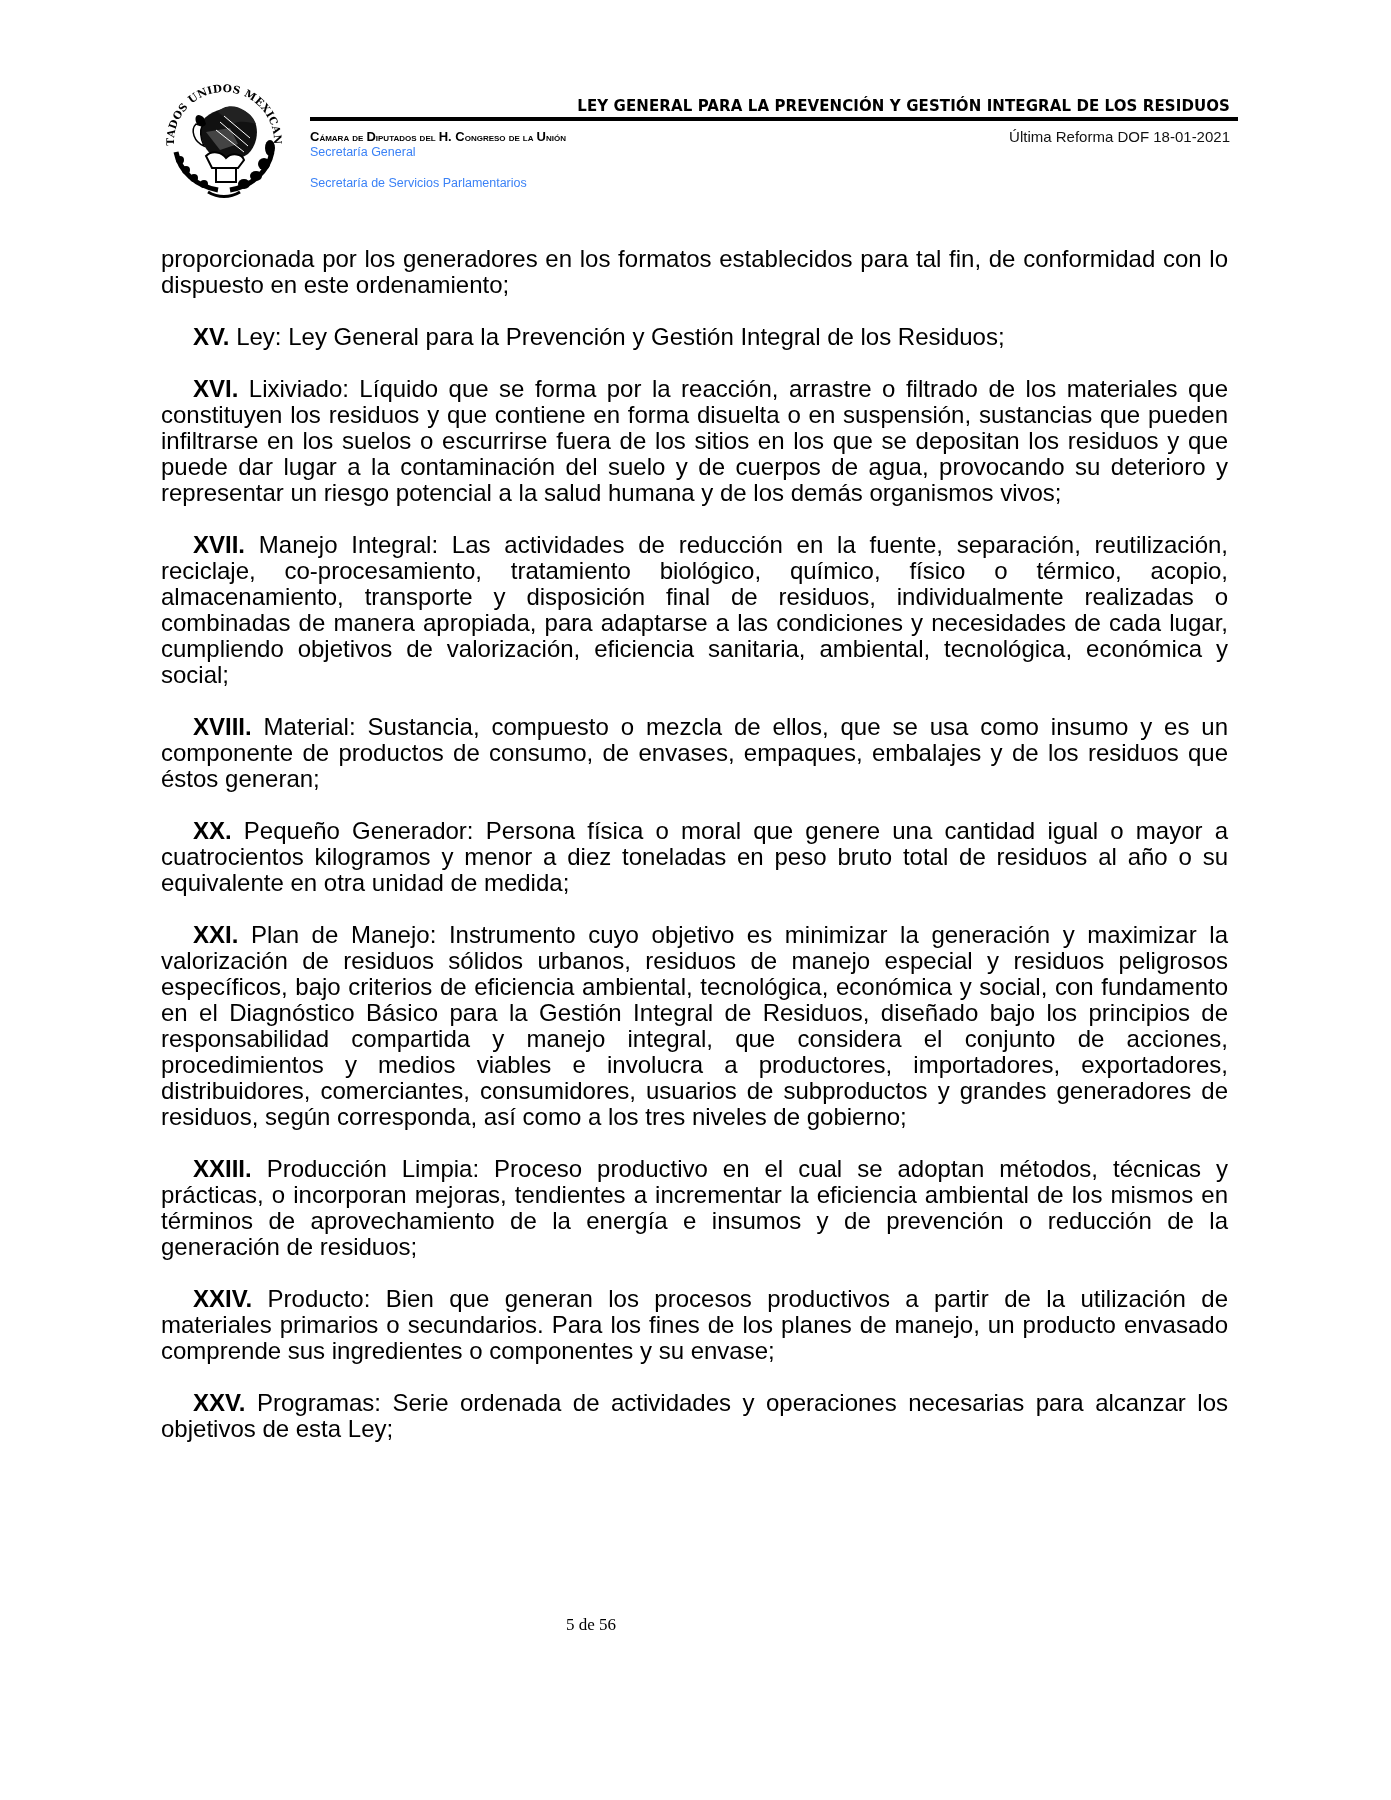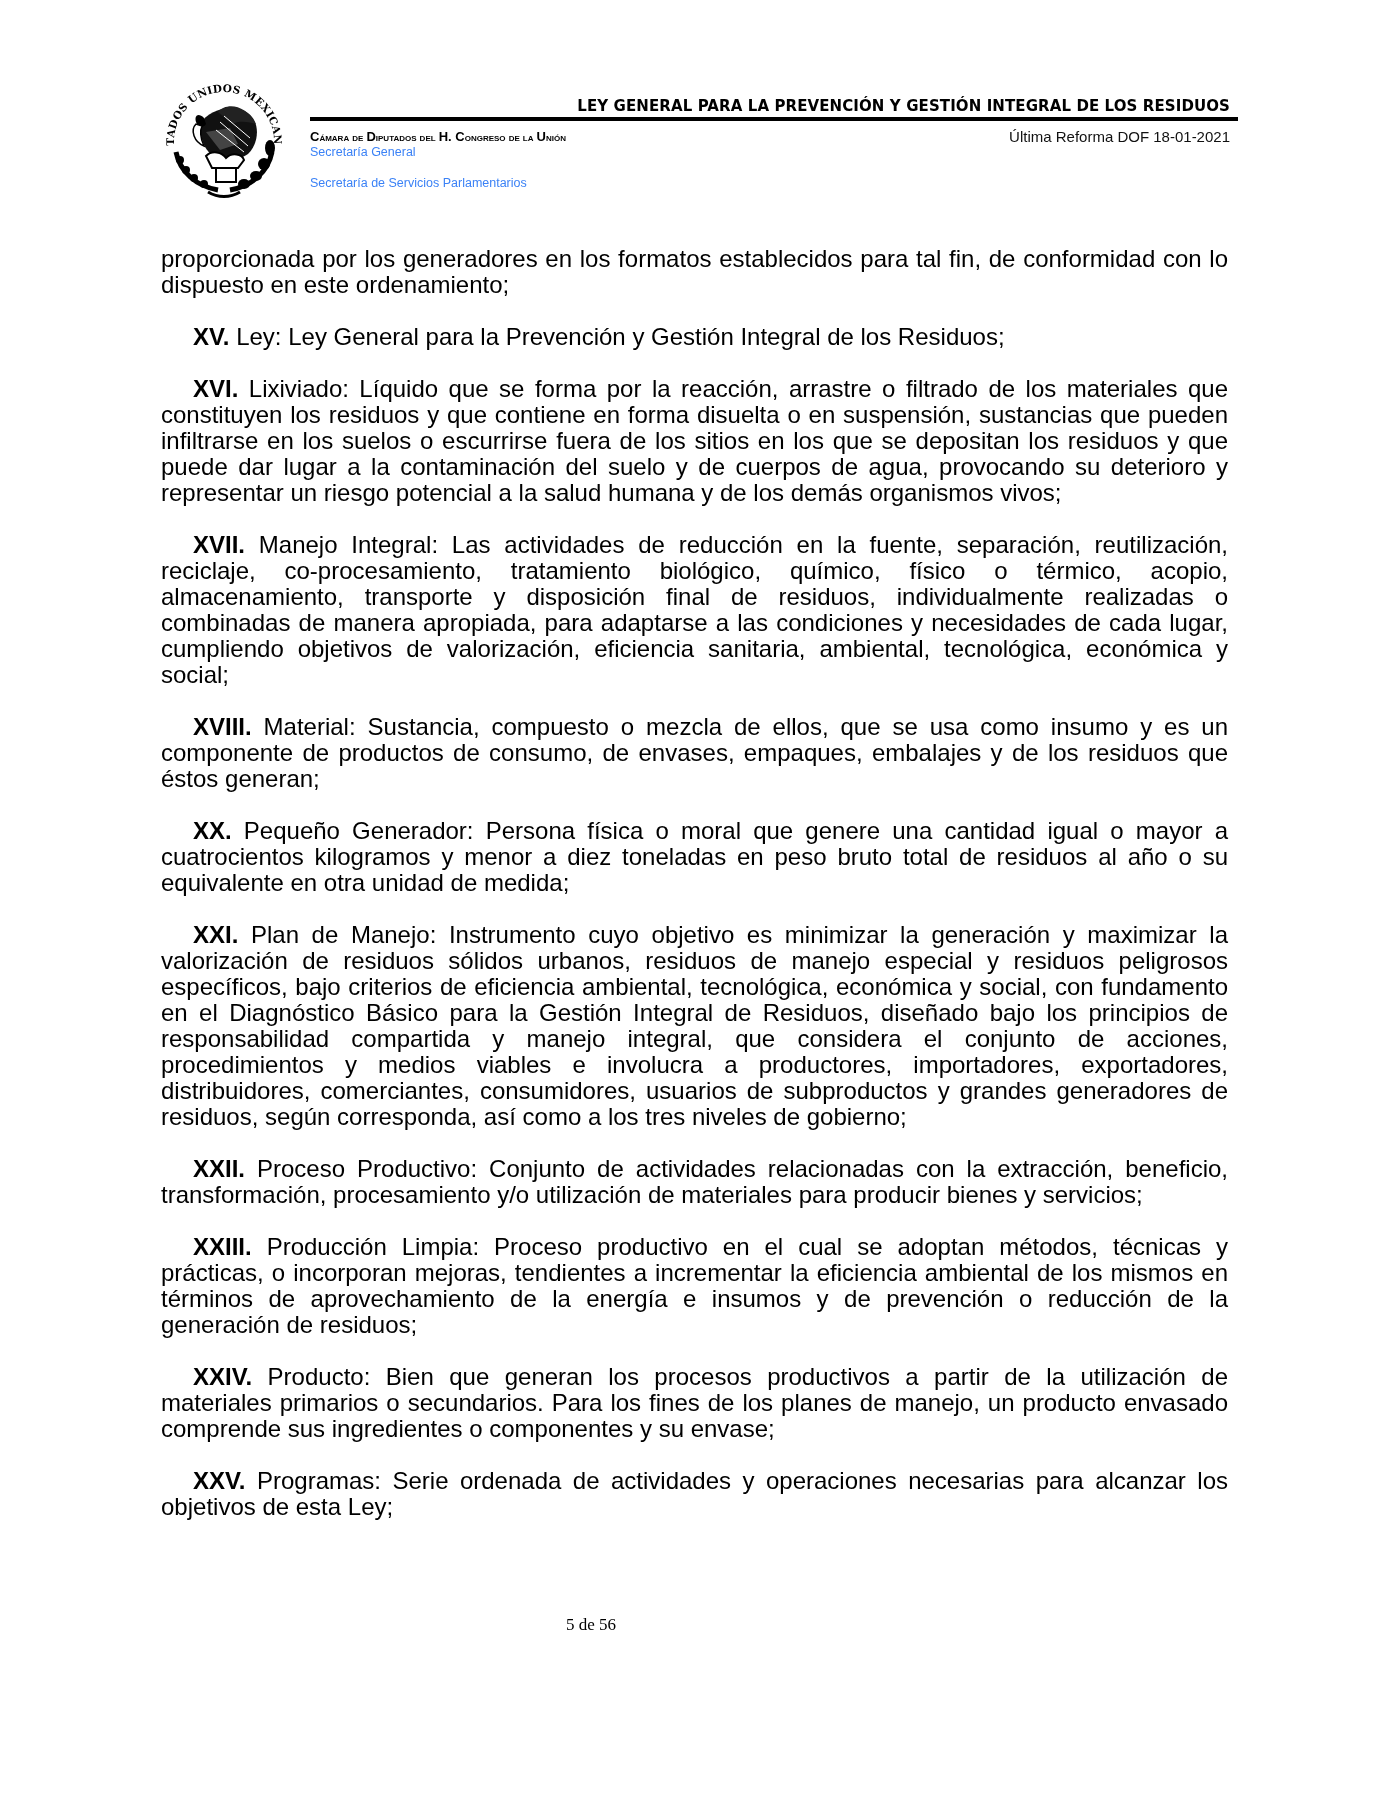--- a/index.html
+++ b/index.html
@@ -101,20 +101,19 @@
 
   <div class="body-text">
     <p>proporcionada por los generadores en los formatos establecidos para tal fin, de conformidad con lo dispuesto en este ordenamiento;</p>
 
     <p class="item"><span class="numeral">XV.</span><span> Ley: Ley General para la Prevención y Gestión Integral de los Residuos;</span></p>
     <p class="item"><span class="numeral">XVI.</span><span> Lixiviado: Líquido que se forma por la reacción, arrastre o filtrado de los materiales que constituyen los residuos y que contiene en forma disuelta o en suspensión, sustancias que pueden infiltrarse en los suelos o escurrirse fuera de los sitios en los que se depositan los residuos y que puede dar lugar a la contaminación del suelo y de cuerpos de agua, provocando su deterioro y representar un riesgo potencial a la salud humana y de los demás organismos vivos;</span></p>
     <p class="item"><span class="numeral">XVII.</span><span> Manejo Integral: Las actividades de reducción en la fuente, separación, reutilización, reciclaje, co-procesamiento, tratamiento biológico, químico, físico o térmico, acopio, almacenamiento, transporte y disposición final de residuos, individualmente realizadas o combinadas de manera apropiada, para adaptarse a las condiciones y necesidades de cada lugar, cumpliendo objetivos de valorización, eficiencia sanitaria, ambiental, tecnológica, económica y social;</span></p>
     <p class="item"><span class="numeral">XVIII.</span><span> Material: Sustancia, compuesto o mezcla de ellos, que se usa como insumo y es un componente de productos de consumo, de envases, empaques, embalajes y de los residuos que éstos generan;</span></p>
     <p class="item"><span class="numeral">XX.</span><span> Pequeño Generador: Persona física o moral que genere una cantidad igual o mayor a cuatrocientos kilogramos y menor a diez toneladas en peso bruto total de residuos al año o su equivalente en otra unidad de medida;</span></p>
     <p class="item"><span class="numeral">XXI.</span><span> Plan de Manejo: Instrumento cuyo objetivo es minimizar la generación y maximizar la valorización de residuos sólidos urbanos, residuos de manejo especial y residuos peligrosos específicos, bajo criterios de eficiencia ambiental, tecnológica, económica y social, con fundamento en el Diagnóstico Básico para la Gestión Integral de Residuos, diseñado bajo los principios de responsabilidad compartida y manejo integral, que considera el conjunto de acciones, procedimientos y medios viables e involucra a productores, importadores, exportadores, distribuidores, comerciantes, consumidores, usuarios de subproductos y grandes generadores de residuos, según corresponda, así como a los tres niveles de gobierno;</span></p>
-    <p class="item"><span class="numeral">XXII.</span><span> Proceso Productivo: Conjunto de actividades relacionadas con la extracción, beneficio, transformación, procesamiento y/o utilización de materiales para producir bienes y servicios;</span></p>
     <p class="item"><span class="numeral">XXIII.</span><span> Producción Limpia: Proceso productivo en el cual se adoptan métodos, técnicas y prácticas, o incorporan mejoras, tendientes a incrementar la eficiencia ambiental de los mismos en términos de aprovechamiento de la energía e insumos y de prevención o reducción de la generación de residuos;</span></p>
     <p class="item"><span class="numeral">XXIV.</span><span> Producto: Bien que generan los procesos productivos a partir de la utilización de materiales primarios o secundarios. Para los fines de los planes de manejo, un producto envasado comprende sus ingredientes o componentes y su envase;</span></p>
     <p class="item"><span class="numeral">XXV.</span><span> Programas: Serie ordenada de actividades y operaciones necesarias para alcanzar los objetivos de esta Ley;</span></p>
   </div>
 
   <div class="page-number">5 de 56</div>
 </div>
 
 </body></html>

